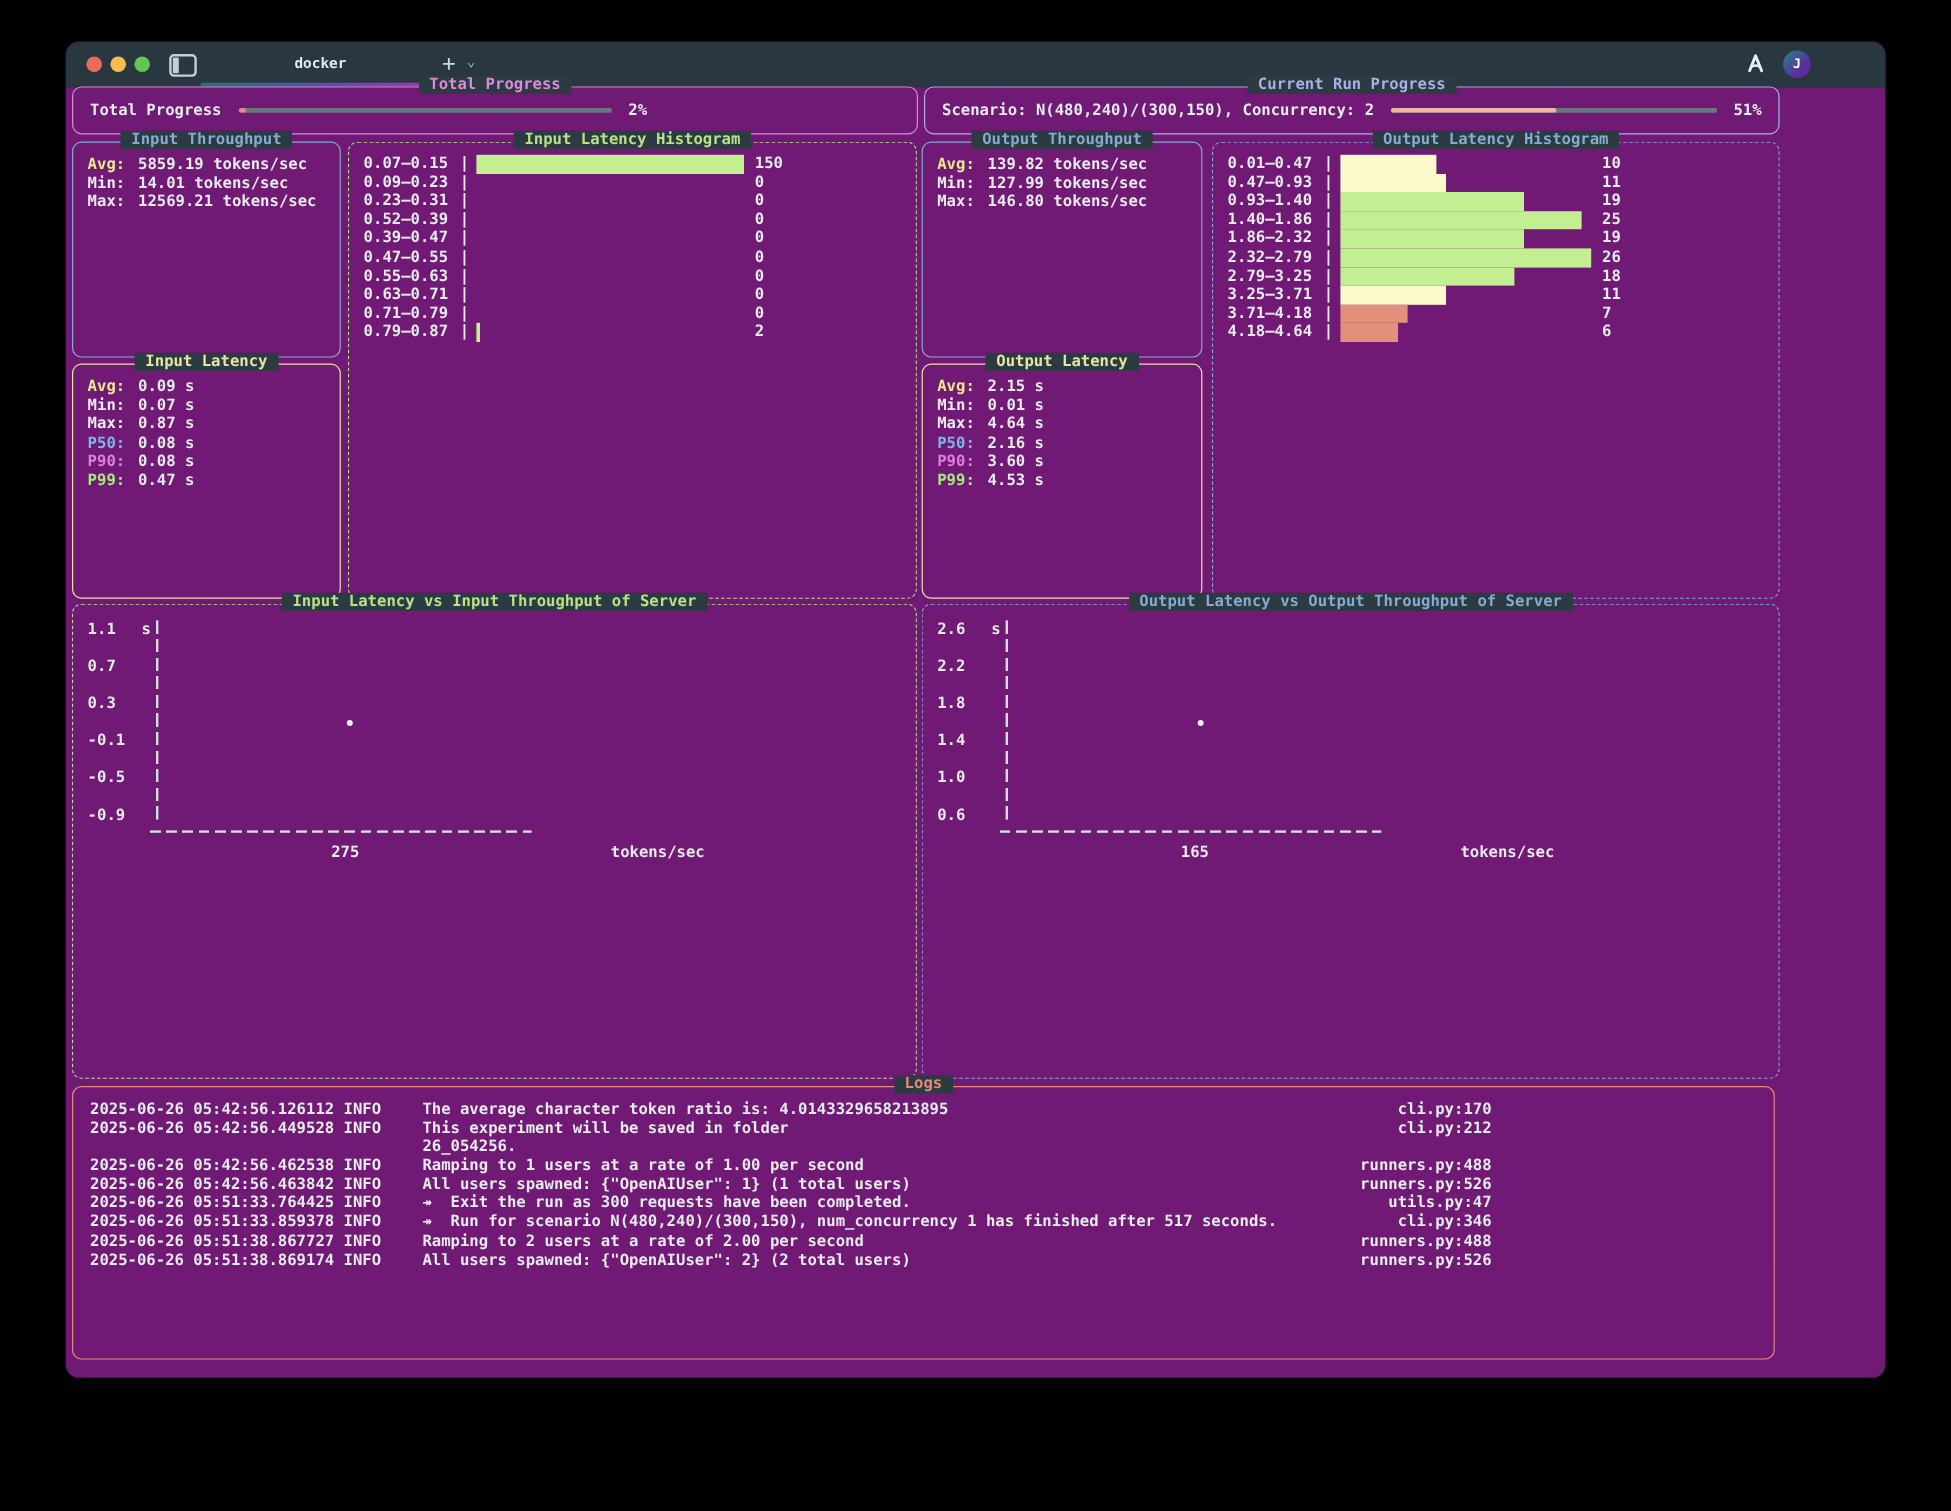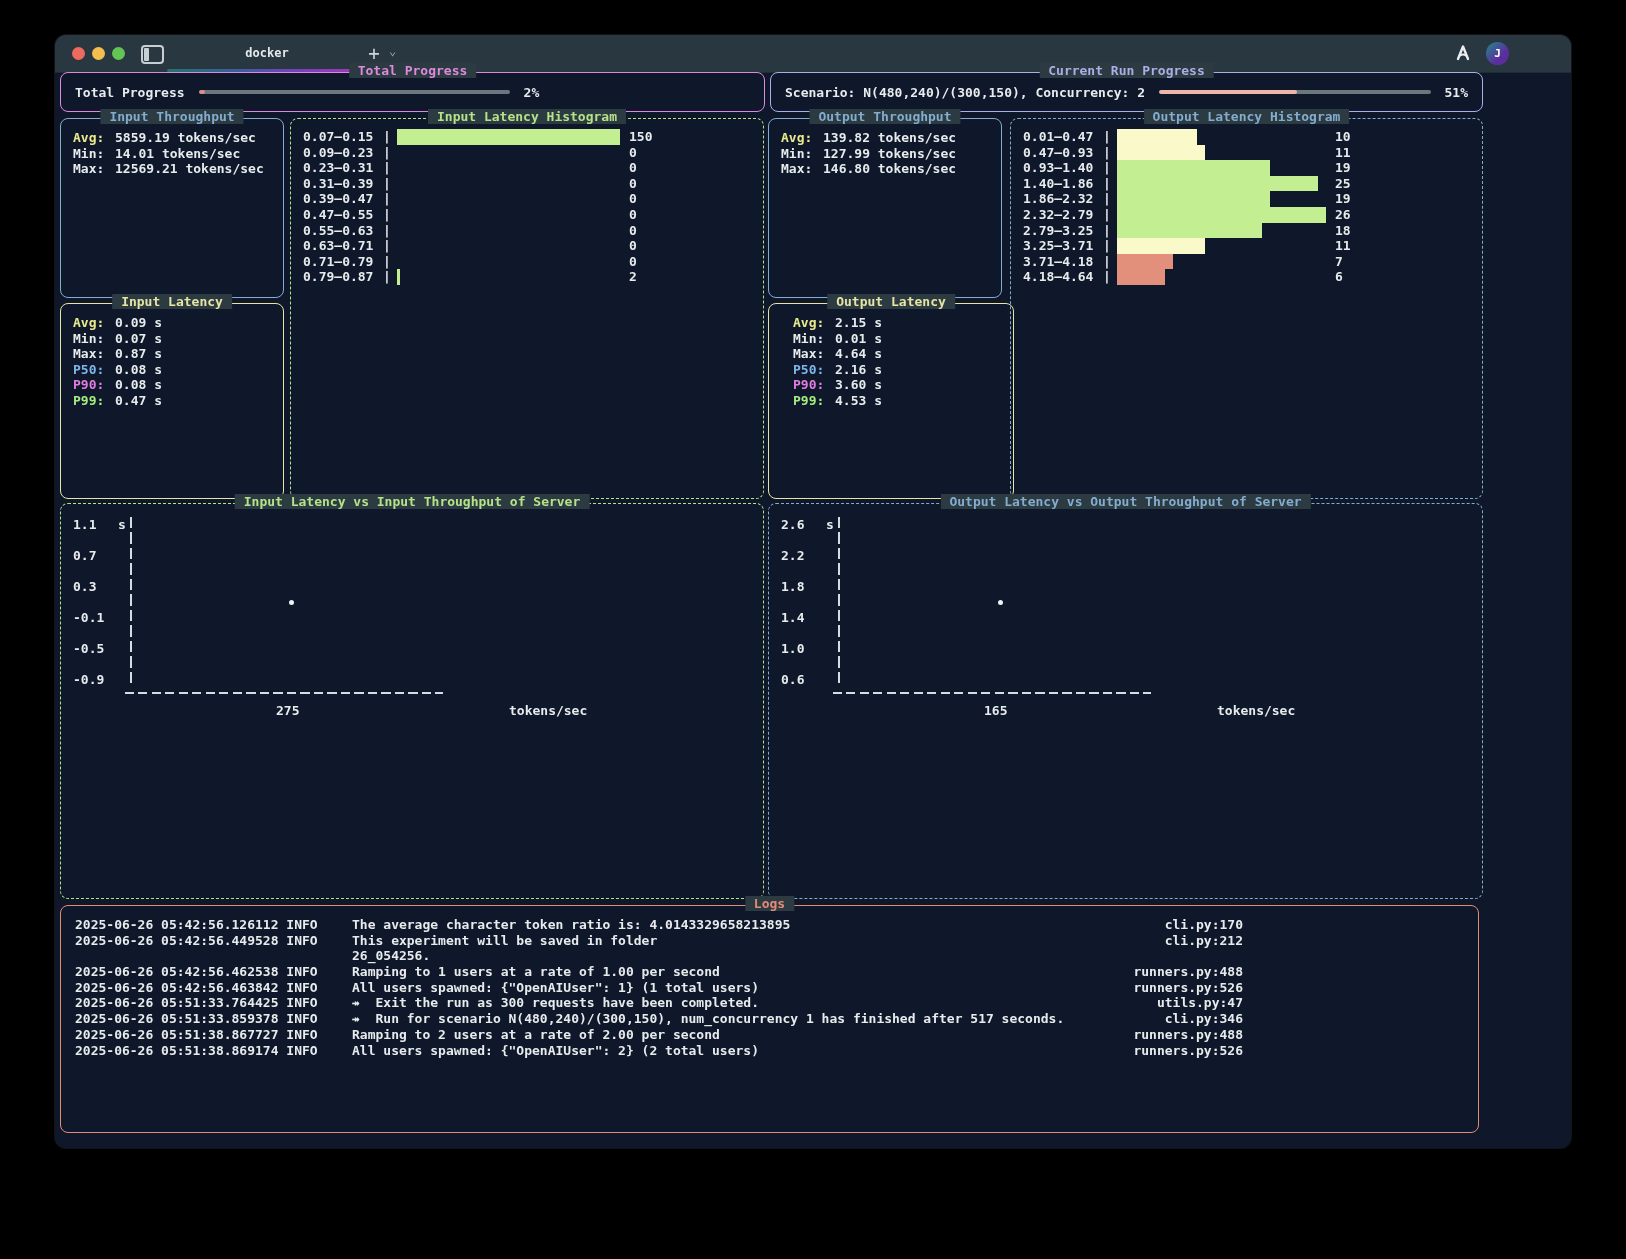--- a/index.html
+++ b/index.html
@@ -1,18 +1,18 @@
 <!DOCTYPE html>
 <html><head>
 <meta charset="utf-8">
 <style>
   html,body{margin:0;padding:0;background:#000;}
   .screen{position:relative;width:1626px;height:1259px;background:#000;overflow:hidden;
           font-family:"DejaVu Sans Mono",monospace;}
-  .window{position:absolute;left:55px;top:35px;width:1516px;height:1113px;background:#0f172a;
+  .window{position:absolute;left:55px;top:35px;width:1516px;height:1113px;background:#701a75;
           border-radius:11px;box-shadow:0 0 0 1px rgba(255,255,255,.08),0 24px 60px rgba(0,0,0,.65);}
   
   .titlebar{position:absolute;left:0;top:0;right:0;height:37px;background:#293740;
             border-radius:11px 11px 0 0;border-bottom:1px solid #202c33;}
   .light{position:absolute;top:12px;width:13px;height:13px;border-radius:50%;}
   .light.red{left:17px;background:#ee6a5f;}
   .light.yellow{left:37px;background:#f5bf4f;}
   .light.green{left:57px;background:#62c554;}
   .sbtoggle{position:absolute;left:86px;top:10px;width:19px;height:15px;border:2px solid #c6cfd4;border-radius:4px;}
   .sbtoggle .fillbar{position:absolute;left:1px;top:1px;bottom:1px;width:5px;background:#c6cfd4;border-radius:1px;}
@@ -155,21 +155,21 @@
           </div>
           <div class="hrow">
             <span class="hrange">0.23–0.31</span>
             <span class="hpipe">|</span>
             <div class="harea">
               <div class="hbar" style="width: 0%; background: rgb(195, 238, 146);"></div>
             </div>
             <span class="hval">0</span>
           </div>
           <div class="hrow">
-            <span class="hrange">0.31–0.39</span>
+            <span class="hrange">0.52–0.39</span>
             <span class="hpipe">|</span>
             <div class="harea">
               <div class="hbar" style="width: 0%; background: rgb(195, 238, 146);"></div>
             </div>
             <span class="hval">0</span>
           </div>
           <div class="hrow">
             <span class="hrange">0.39–0.47</span>
             <span class="hpipe">|</span>
             <div class="harea">
@@ -347,21 +347,21 @@
             <span class="hrange">4.18–4.64</span>
             <span class="hpipe">|</span>
             <div class="harea">
               <div class="hbar" style="width: 23.0769%; background: rgb(226, 144, 124);"></div>
             </div>
             <span class="hval">6</span>
           </div>
         </div>
     </div>
 
-    <div class="panel" style="left: 713px; top: 268px; width: 232px; height: 194px; padding-left: 12px; --c: #e6e5a3;">
+    <div class="panel" style="left: 713px; top: 268px; width: 232px; height: 194px; --c: #e6e5a3;">
       <span class="ptitle">Output Latency</span>
       <div class="mrows">
           <div class="mrow">
             <span class="mlabel" style="color: rgb(234, 234, 140);">Avg:</span>
             <span class="mvalue">2.15 s</span>
           </div>
           <div class="mrow">
             <span class="mlabel" style="color: rgb(231, 235, 236);">Min:</span>
             <span class="mvalue">0.01 s</span>
           </div>

